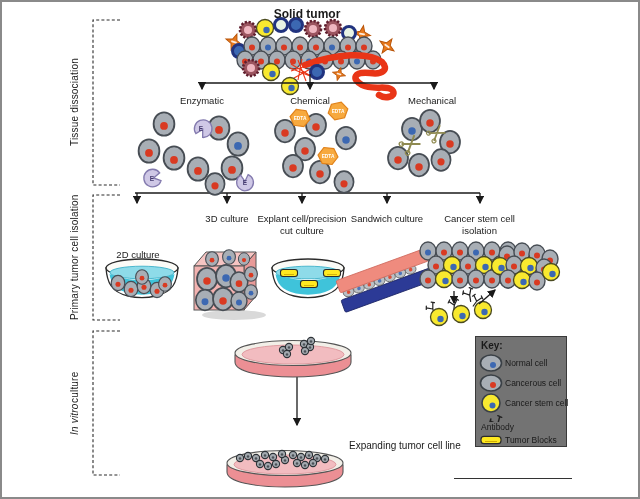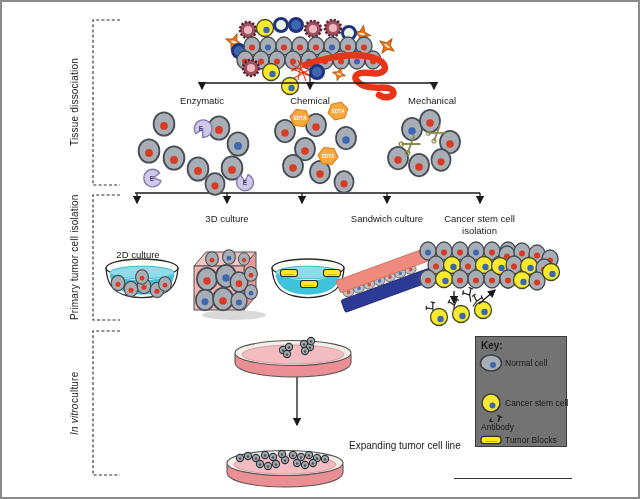--- a/index.html
+++ b/index.html
@@ -334,37 +334,42 @@
         <use href="#tinycell" transform="translate(16,-6)"></use>
       <use href="#tinycell" transform="translate(24,-8)"></use>
         <use href="#tinycell" transform="translate(32,-5)"></use>
         <use href="#tinycell" transform="translate(12,0)"></use>
       <use href="#tinycell" transform="translate(20,2)"></use>
         <use href="#tinycell" transform="translate(28,0)"></use>
         <use href="#tinycell" transform="translate(40,-4)"></use>
     </g>
   </svg>
 
+  <div class="title-lbl" style="left:250px;top:5px;width:110px;">Solid tumor</div>
 
   <div class="side-label" style="left:62px;top:18px;width:20px;height:165px;">Tissue dissociation</div>
   <div class="side-label" style="left:62px;top:193px;width:20px;height:125px;">Primary tumor cell isolation</div>
   <div class="side-label" style="left:62px;top:329px;width:20px;height:144px;">
       <span class="it">In vitro</span>
       <span> culture</span>
     </div>
 
   <div class="lbl" style="left:155px;top:93px;width:90px;">Enzymatic</div>
   <div class="lbl" style="left:263px;top:93px;width:90px;">Chemical</div>
   <div class="lbl" style="left:385px;top:93px;width:90px;">Mechanical</div>
 
   <div class="lbl" style="left:96px;top:211px;width:80px;margin-top:36px;">
     <div>2D culture</div>
   </div>
   <div class="lbl" style="left:185px;top:211px;width:80px;">
     <div>3D culture</div>
+  </div>
+  <div class="lbl" style="left:244px;top:211px;width:112px;">
+    <div>Explant cell/precision</div>
+    <div>cut culture</div>
   </div>
   <div class="lbl" style="left:336px;top:211px;width:98px;">
     <div>Sandwich culture</div>
   </div>
   <div class="lbl" style="left:426px;top:211px;width:103px;">
     <div>Cancer stem cell</div>
     <div>isolation</div>
   </div>
 
 
@@ -374,20 +379,29 @@
     <div class="key-title">Key:</div>
     <div class="key-row" style="top:17px;">
       <svg width="24" height="18">
           <g transform="translate(12,9)">
             <ellipse rx="10.5" ry="8" fill="#a8aeb5" stroke="#3a4046" stroke-width="1.6"></ellipse>
             <circle cx="2" cy="2" r="3" fill="#3c68b2"></circle>
           </g>
         </svg>
       <span class="key-label">Normal cell</span>
     </div>
+    <div class="key-row" style="top:37px;">
+      <svg width="24" height="18">
+          <g transform="translate(12,9)">
+            <ellipse rx="10.5" ry="8" fill="#a8aeb5" stroke="#3a4046" stroke-width="1.6"></ellipse>
+            <circle cx="2" cy="2" r="3" fill="#d93a22"></circle>
+          </g>
+        </svg>
+      <span class="key-label">Cancerous cell</span>
+    </div>
     <div class="key-row" style="top:57px;">
       <svg width="24" height="20">
           <g transform="translate(12,10)">
             <circle r="9" fill="#f8e92f" stroke="#3a4046" stroke-width="1.6"></circle>
             <circle cx="1.5" cy="2.5" r="3" fill="#3c68b2"></circle>
           </g>
         </svg>
       <span class="key-label">Cancer stem cell</span>
     </div>
     <div class="key-row" style="top:77px;flex-direction:column;">

